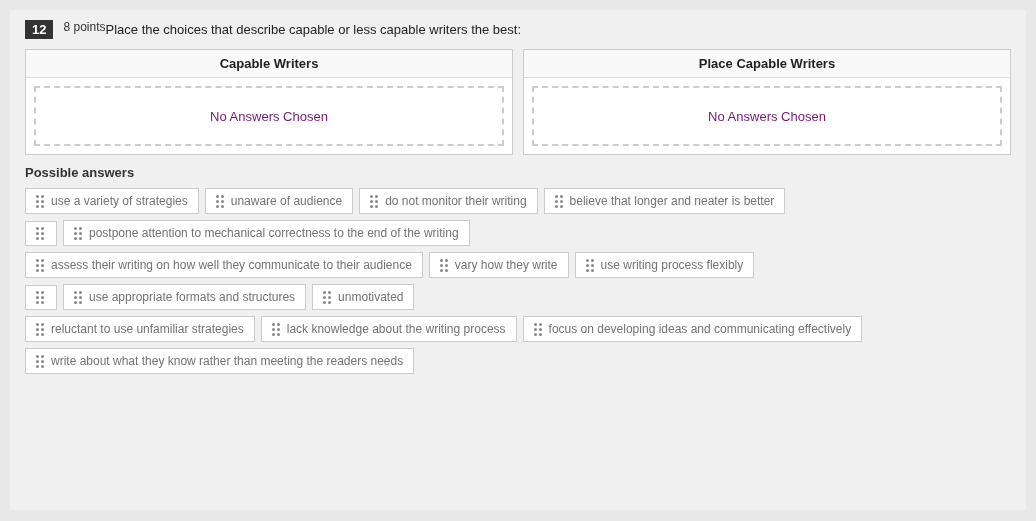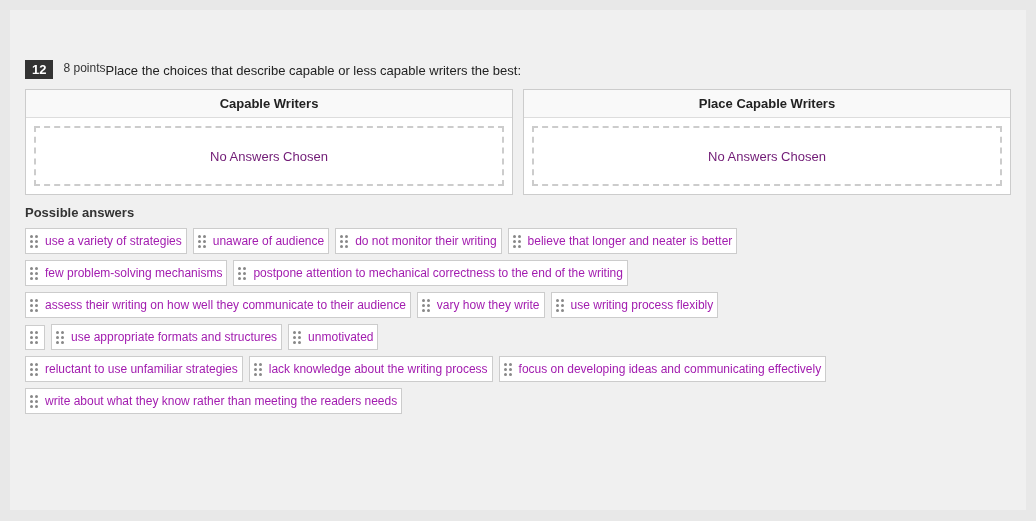--- a/index.html
+++ b/index.html
@@ -10,24 +10,23 @@
       padding: 10px;
     }
     .page {
       background: #f0f0f0;
       width: 1016px;
       min-height: 500px;
       padding: 10px 15px;
     }
     .question-header {
       display: flex;
-      align-items: center;
+      align-items: flex-start;
       gap: 10px;
       margin-bottom: 10px;
-      margin-top: 40px;
     }
     .question-number {
       background: #333;
       color: white;
       font-weight: bold;
       font-size: 13px;
       padding: 2px 7px;
       min-width: 28px;
       text-align: center;
     }
@@ -90,23 +89,23 @@
       flex-wrap: wrap;
       gap: 6px;
       align-items: center;
     }
     .answer-chip {
       display: flex;
       align-items: center;
       gap: 5px;
       background: white;
       border: 1px solid #ccc;
-      padding: 5px 4px;
+      padding: 5px 10px;
       font-size: 12px;
-      color: #a21caf;
+      color: #737373;
       cursor: grab;
       white-space: nowrap;
       justify-content: space-between;
     }
     .drag-dots {
       display: inline-grid;
       grid-template-columns: repeat(2, 3px);
       gap: 2px;
       width: 10px;
       flex-shrink: 0;
@@ -194,21 +193,20 @@
       <div class="answers-row">
         <div class="answer-chip">
           <span class="drag-dots">
             <span></span>
             <span></span>
             <span></span>
             <span></span>
             <span></span>
             <span></span>
           </span>
-          <span>few problem-solving mechanisms</span>
         </div>
         <div class="answer-chip">
           <span class="drag-dots">
             <span></span>
             <span></span>
             <span></span>
             <span></span>
             <span></span>
             <span></span>
           </span>

